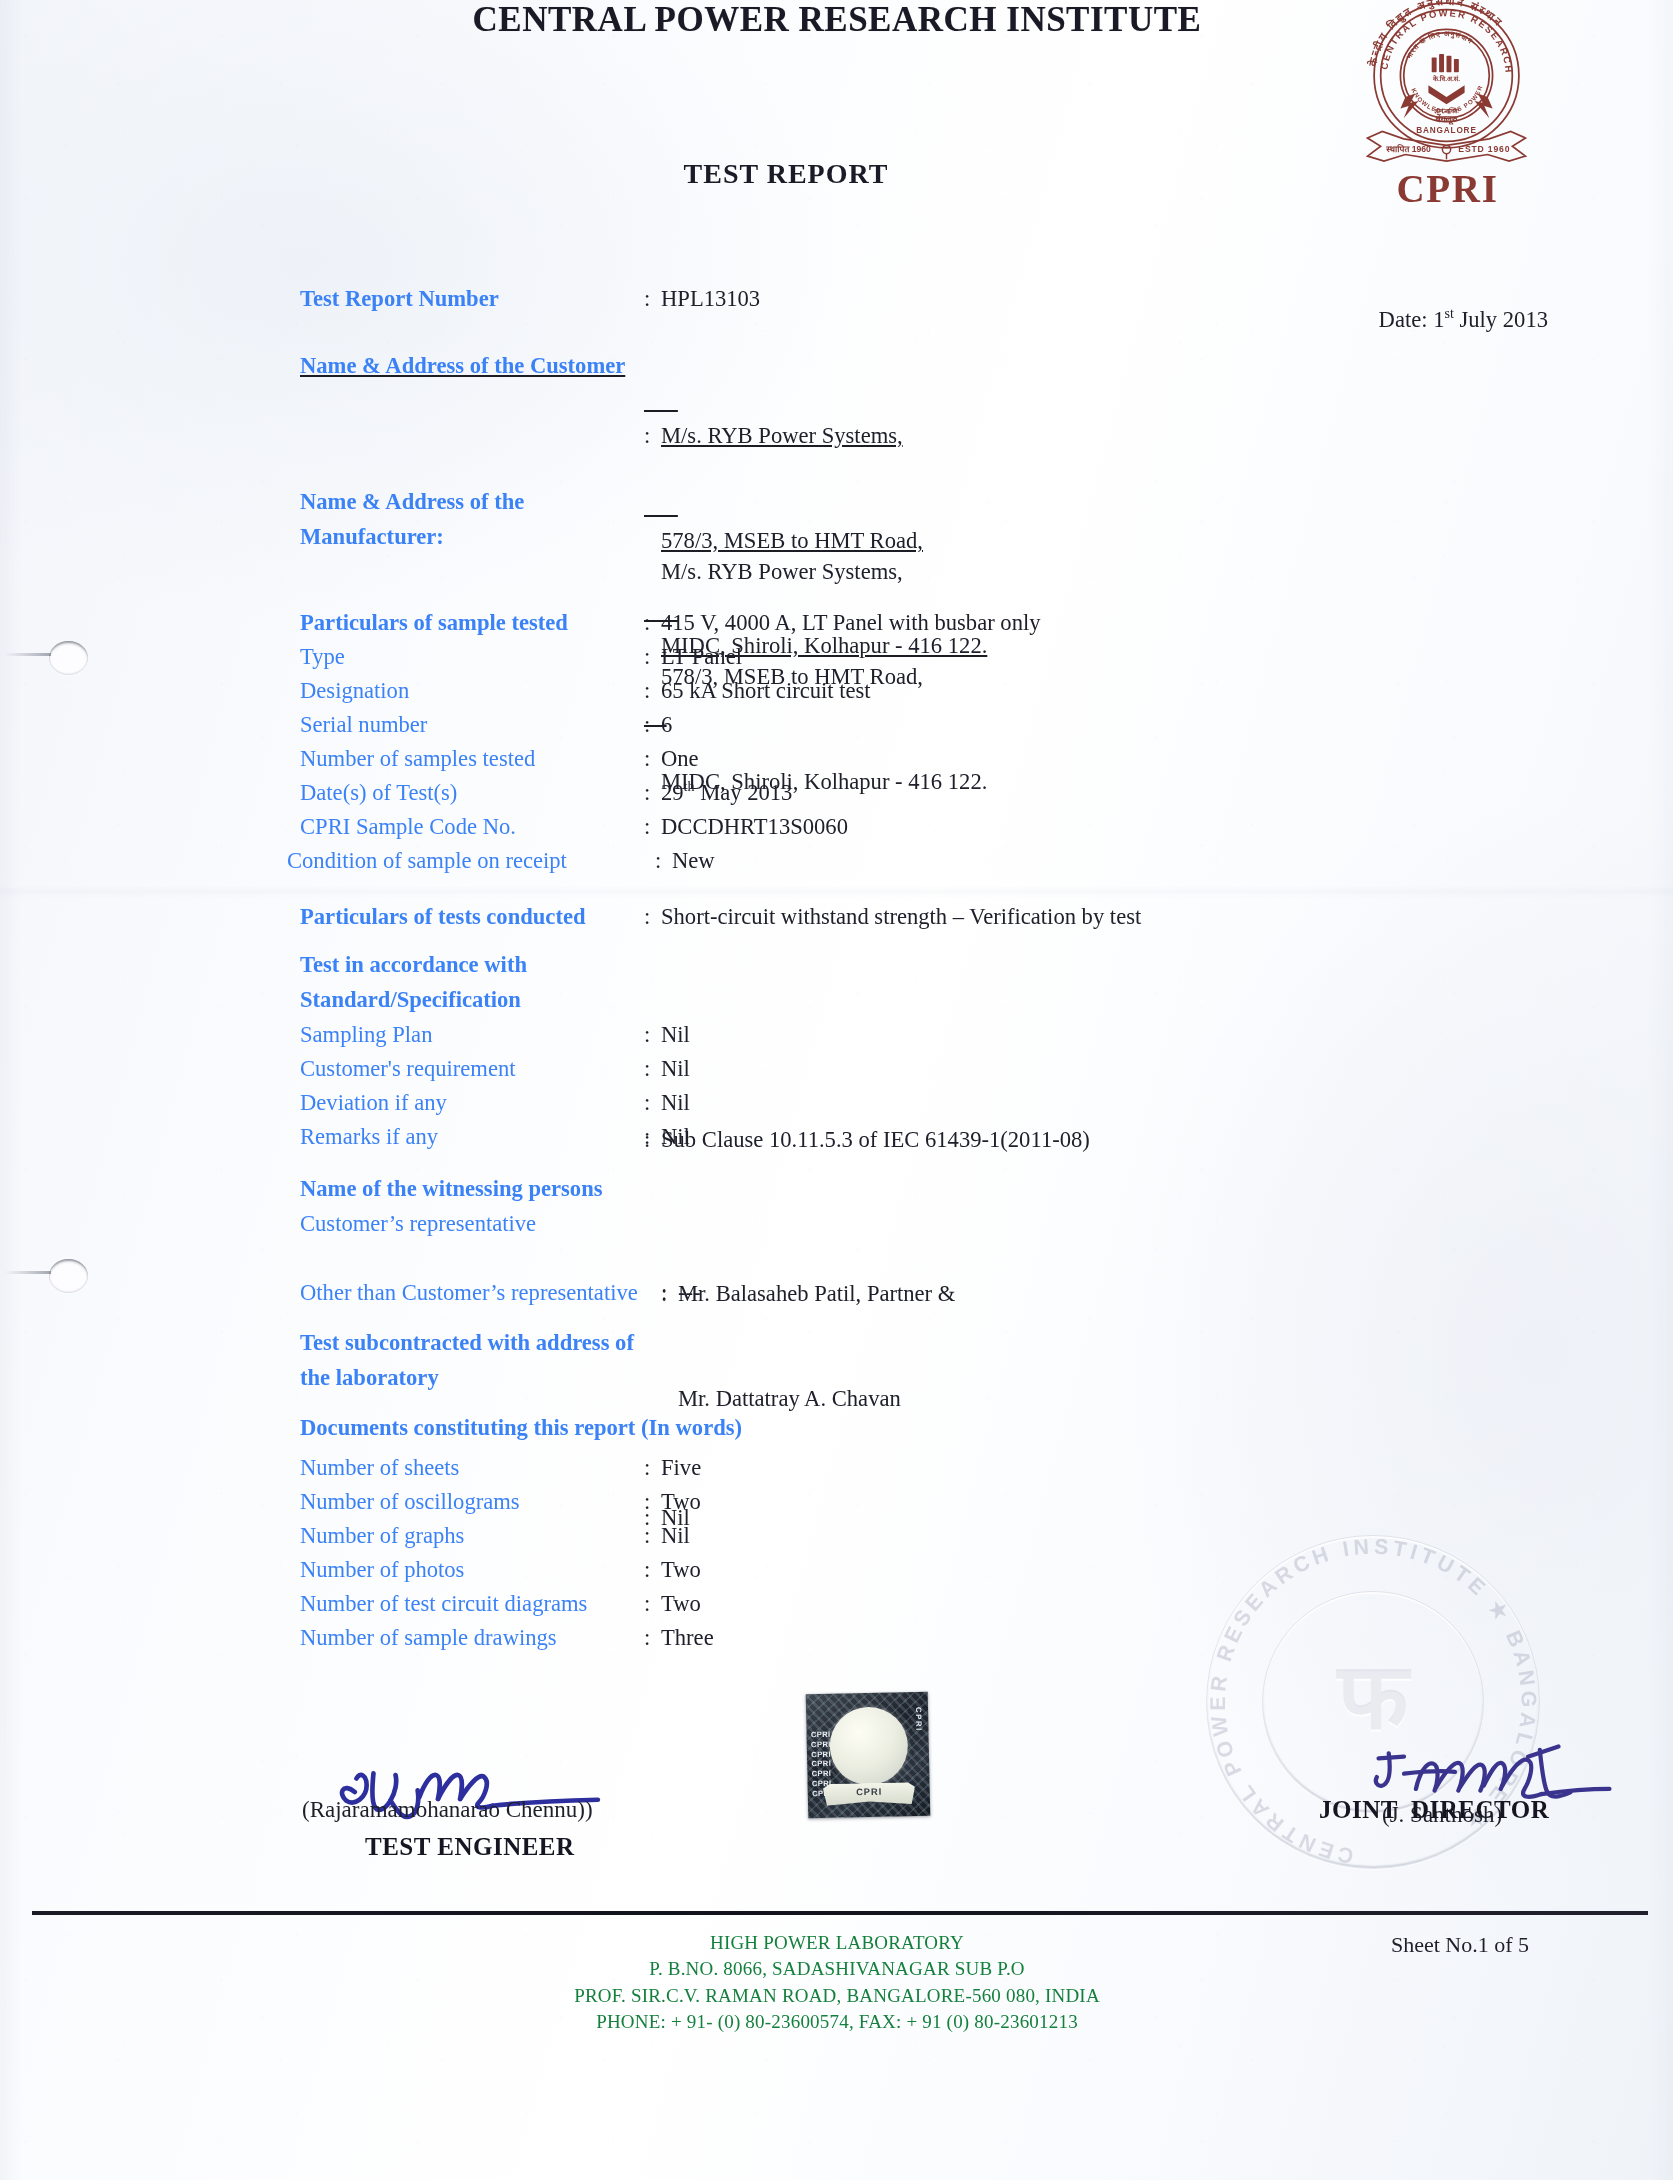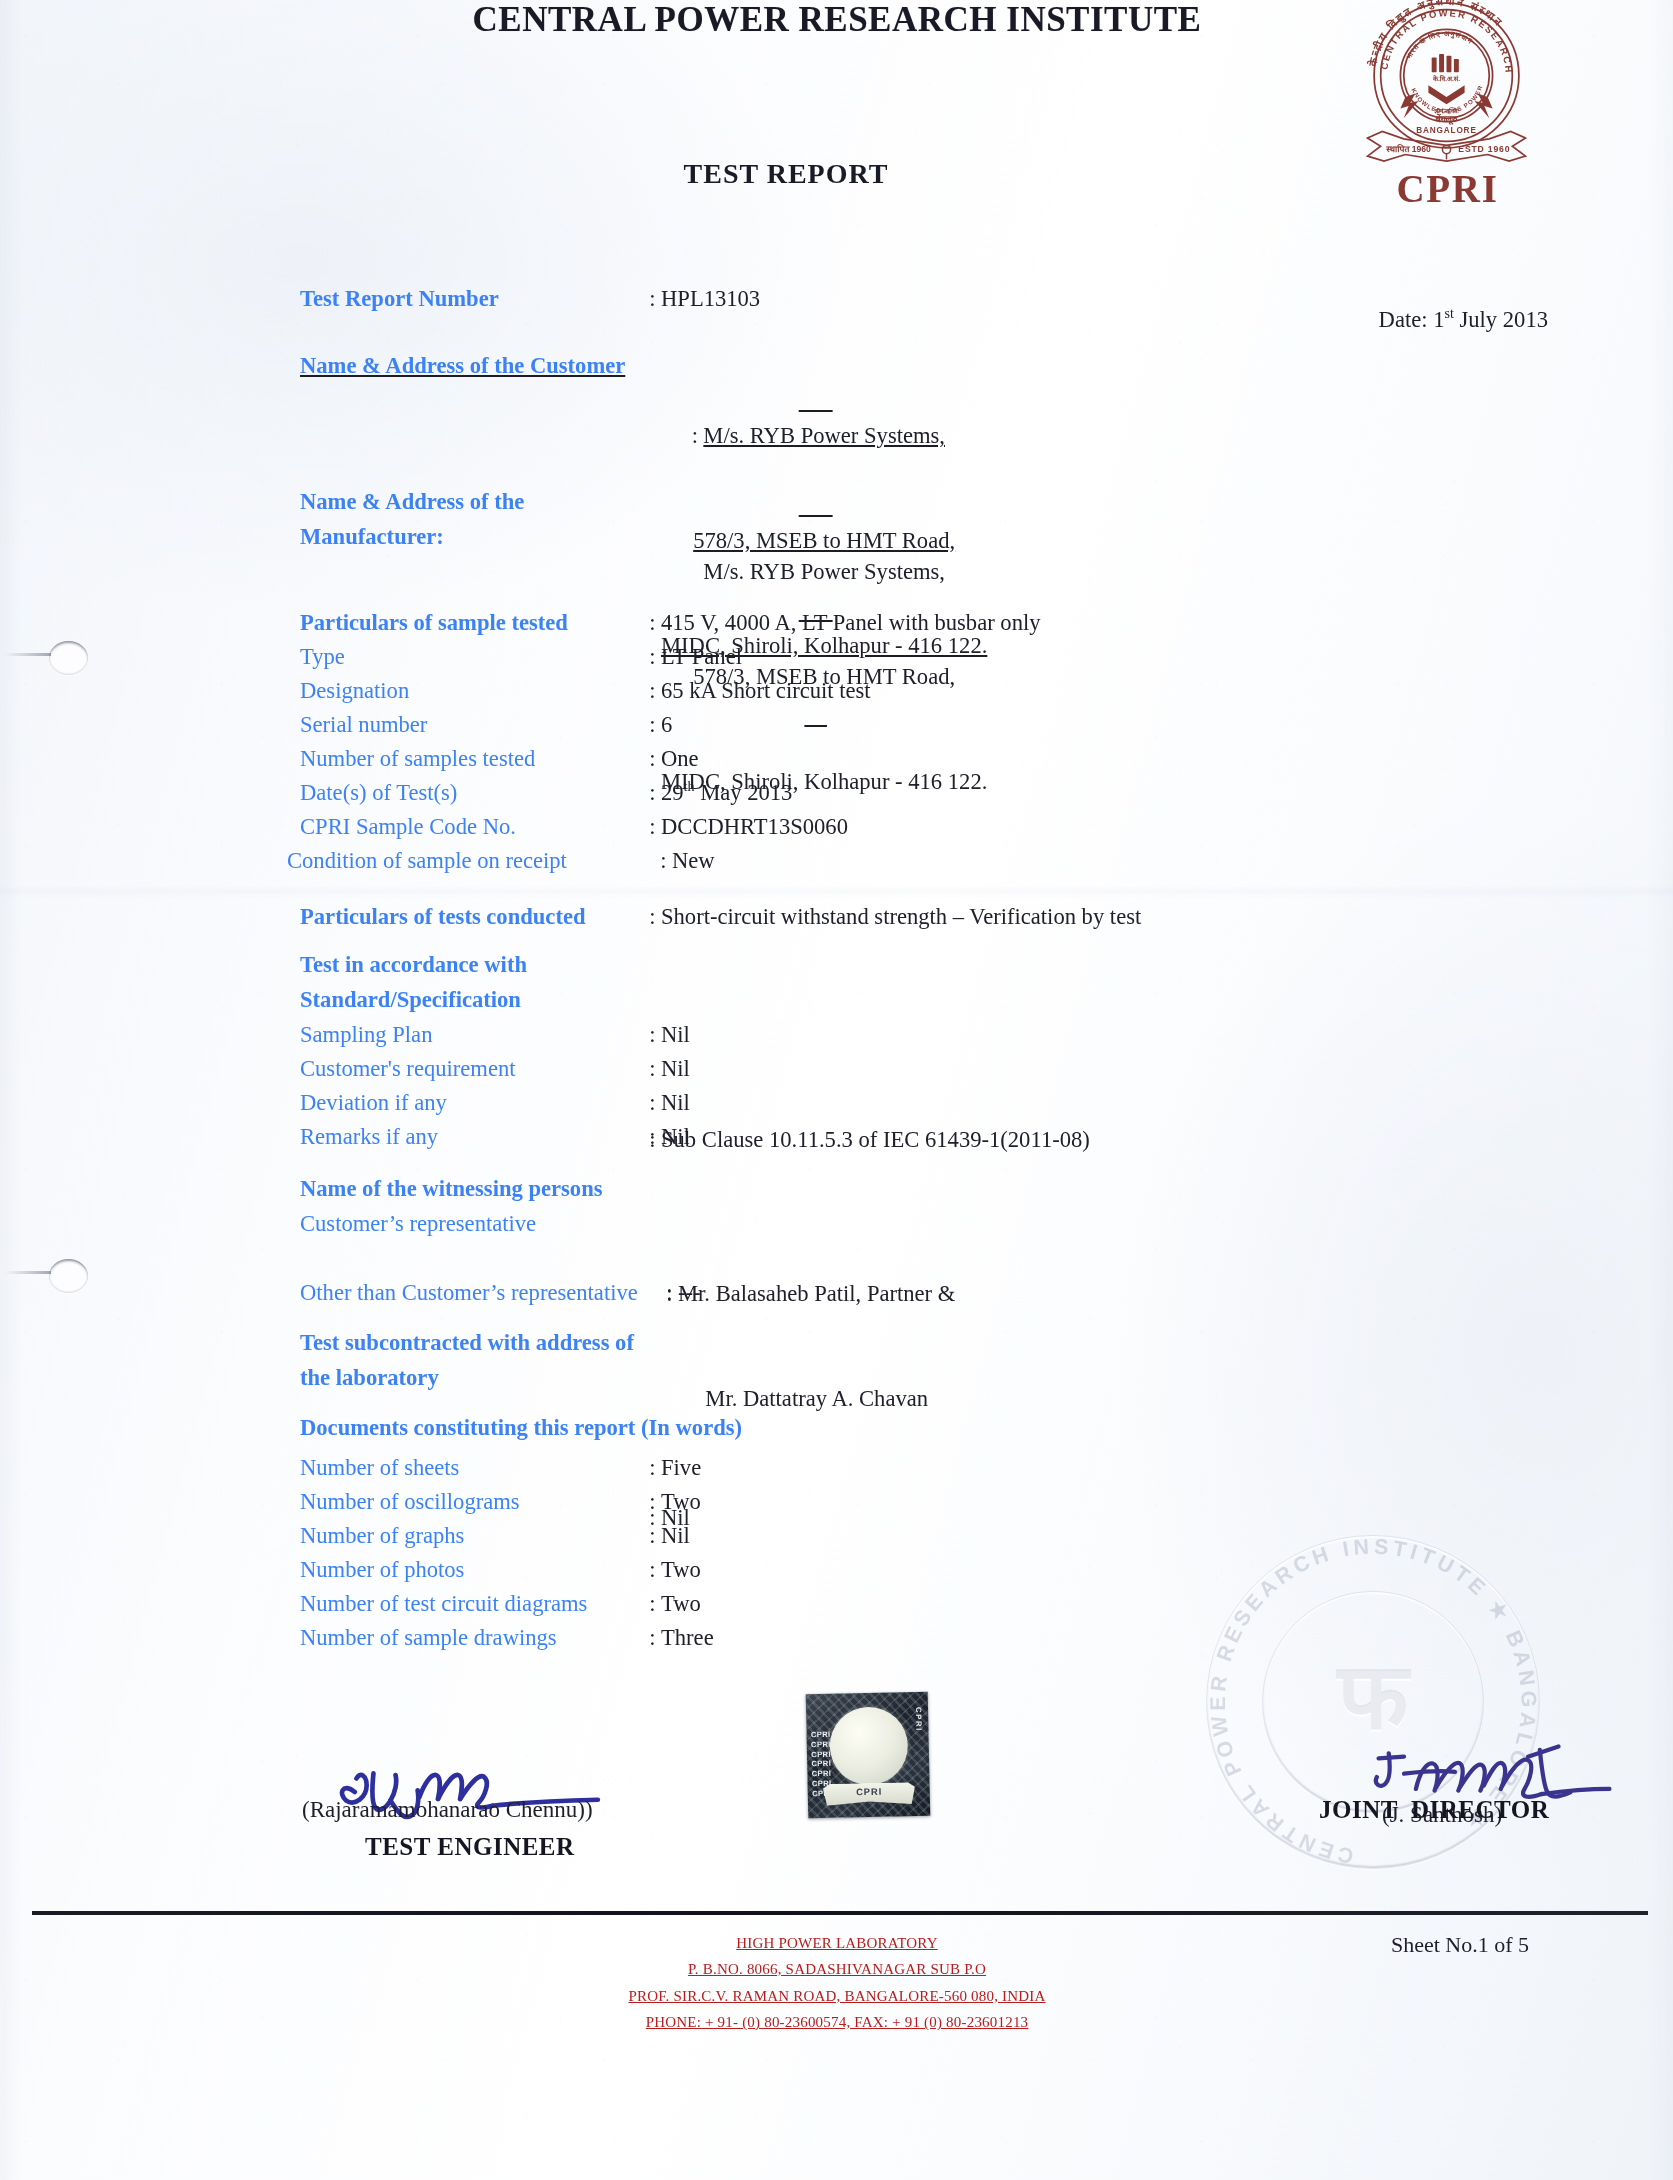--- a/index.html
+++ b/index.html
@@ -95,21 +95,20 @@
   
   .row { position: absolute; display: flex; }
   .lbl {
     width: 344px; flex: none;
     font-size: 22.6px; line-height: 35px; color: #3b82f6;
   }
   .lbl.b { font-weight: bold; }
   .val {
     font-size: 22.6px; line-height: 35px; color: #20202c;
     white-space: pre;
-    text-align: center;
   }
   .val .colon { display: inline-block; width: 17px; }
   .cont { margin-left: 17px; }
   sup { font-size: .62em; vertical-align: super; line-height: 0; }
 
   .date-right {
     position: absolute; right: 126px; top: 281px;
     font-size: 22.6px; color: #20202c; white-space: pre;
   }
 
@@ -190,23 +189,22 @@
   
   #footer-rule {
     position: absolute; left: 32px; right: 25.6px; top: 1911px; height: 4.3px;
     background: linear-gradient(to right, #1b1b26 0%, #12121c 45%, #22222e 100%);
   }
   #footer {
     position: absolute; left: 0; right: 0; top: 1930px;
     text-align: center;
   }
   #footer div {
-    font-size: 15px; line-height: 26.4px; color: #b91c1c;
+    font-size: 19px; line-height: 26.4px; color: #15803d;
     letter-spacing: 0.2px;
-    text-decoration: underline;
   }
   #sheet-no {
     position: absolute; right: 145px; top: 1932px;
     font-size: 22px; color: #1f1f2b; white-space: pre;
   }
 </style>
 </head>
 <body>
 
 <div id="page"></div>

